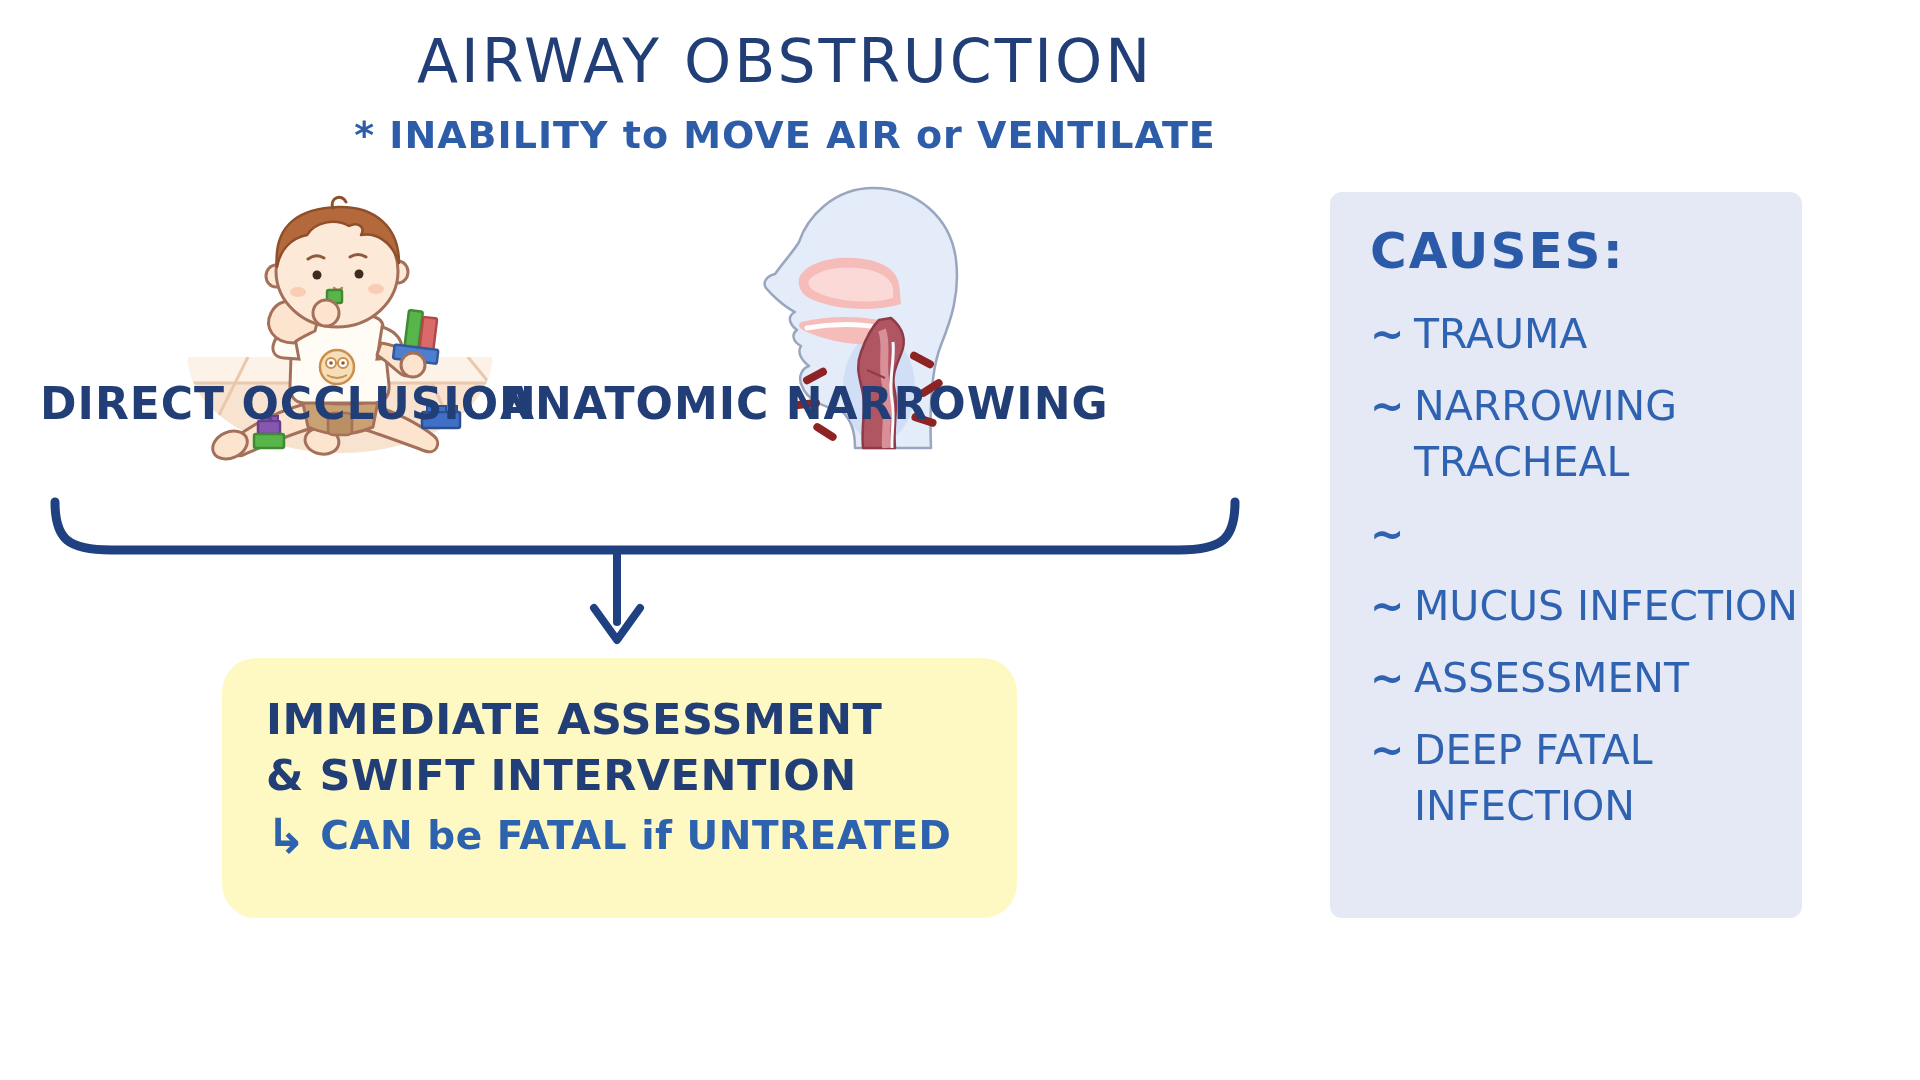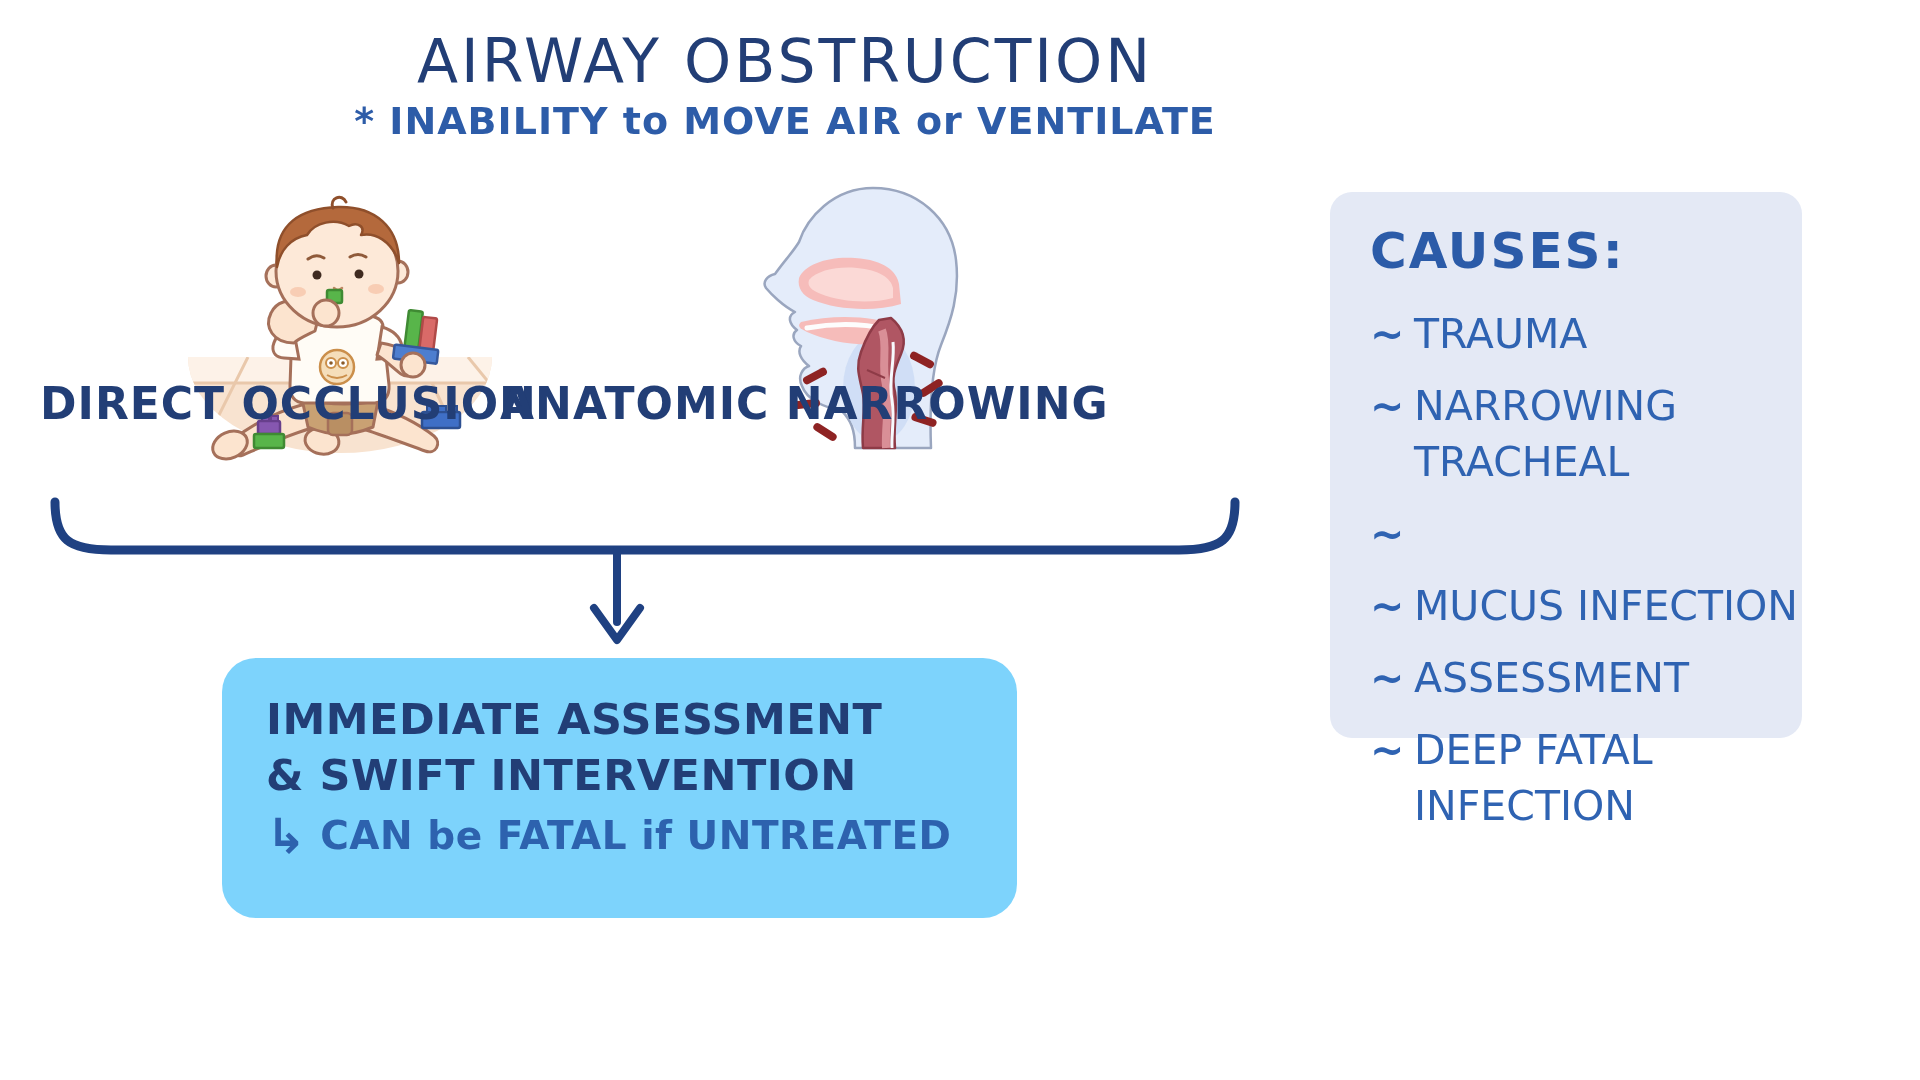--- a/index.html
+++ b/index.html
@@ -11,52 +11,52 @@
   .abs{position:absolute;}
 
   
   .title-wrap{left:330px;top:30px;width:910px;text-align:center;}
   .main-title{
     font-size:60px;font-weight:normal;letter-spacing:3px;
     color:#223e76;line-height:1.05;white-space:nowrap;
   }
   .subtitle{
     font-size:38px;font-weight:bold;letter-spacing:1px;
-    color:#2d5ca8;margin-top:6px;white-space:nowrap;
+    color:#2d5ca8;margin-top:20px;white-space:nowrap;
   }
 
   
   .branch-label{
     font-size:44px;font-weight:bold;color:#223e76;
     text-align:center;white-space:nowrap;letter-spacing:1px;
   }
   .label-left{left:40px;top:378px;width:470px;}
   .label-right{left:500px;top:378px;width:480px;}
 
   
   .assessment-box{
     left:222px;top:658px;width:795px;height:260px;
-    background:#7dd3fc;border-radius:34px;
+    background:#fef9c3;border-radius:34px;
     padding:34px 0 12px 44px;box-sizing:border-box;
   }
   .assessment-line{
     font-size:43px;font-weight:bold;color:#223e76;
     line-height:1.3;white-space:nowrap;letter-spacing:0.5px;
   }
   .fatal-note{
     margin-top:8px;display:flex;align-items:center;
     color:#2d62ae;font-weight:bold;white-space:nowrap;
   }
   .note-marker{font-size:48px;margin-right:14px;line-height:1;}
   .note-text{font-size:39px;letter-spacing:0.5px;}
 
   
   .causes-panel{
-    left:1330px;top:192px;width:472px;height:546px;
-    background:#e4e9f5;border-radius:22px;
+    left:1330px;top:192px;width:472px;height:726px;
+    background:#e4e9f5;border-radius:12px;
     padding:30px 18px 0 40px;box-sizing:border-box;
   }
   .causes-header{
     font-size:50px;font-weight:bold;color:#2b5ba8;
     letter-spacing:2px;white-space:nowrap;
   }
   .causes-list{margin-top:26px;display:flex;flex-direction:column;gap:16px;}
   .cause-item{display:flex;align-items:flex-start;}
   .cause-bullet{
     width:44px;flex:0 0 44px;font-size:41px;font-weight:bold;

